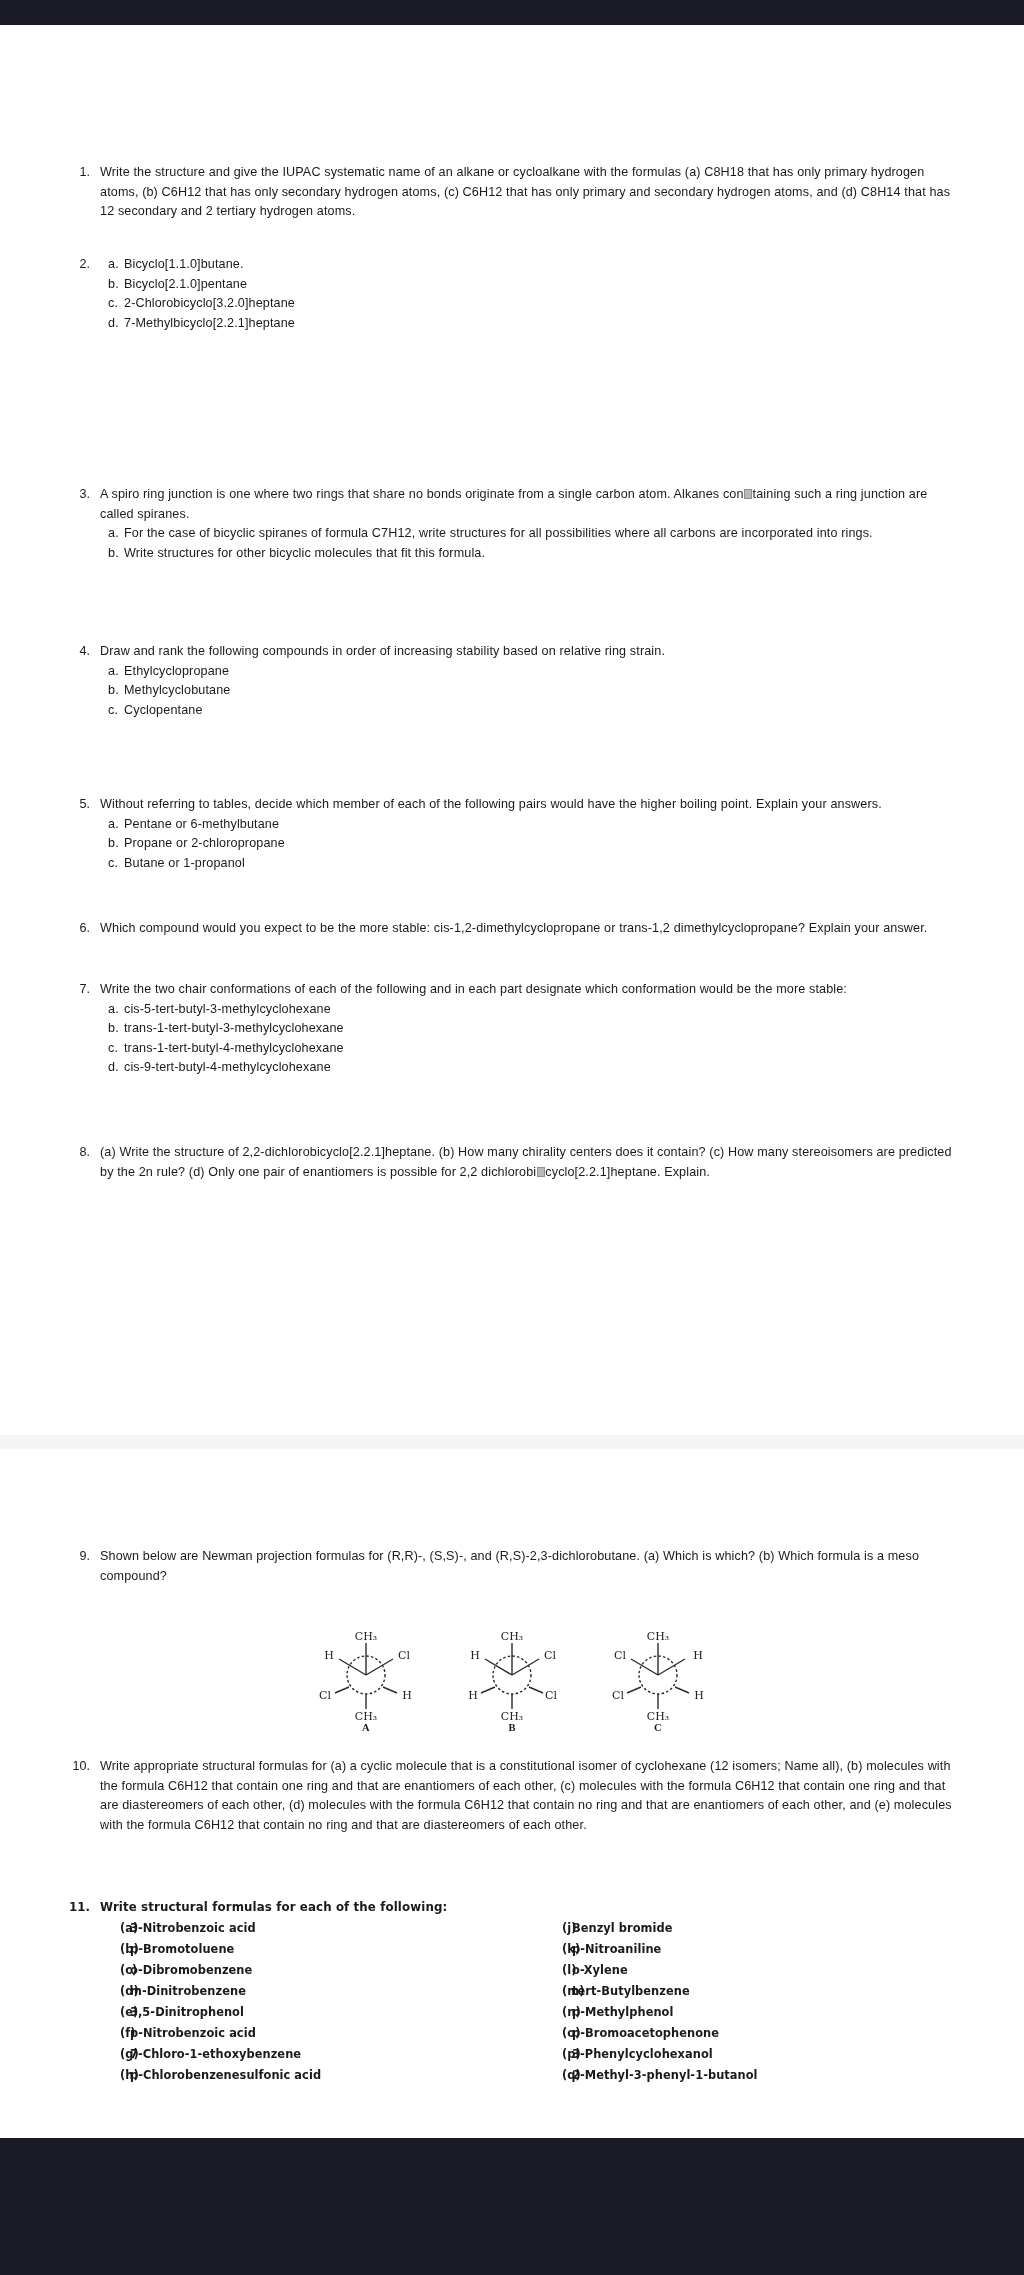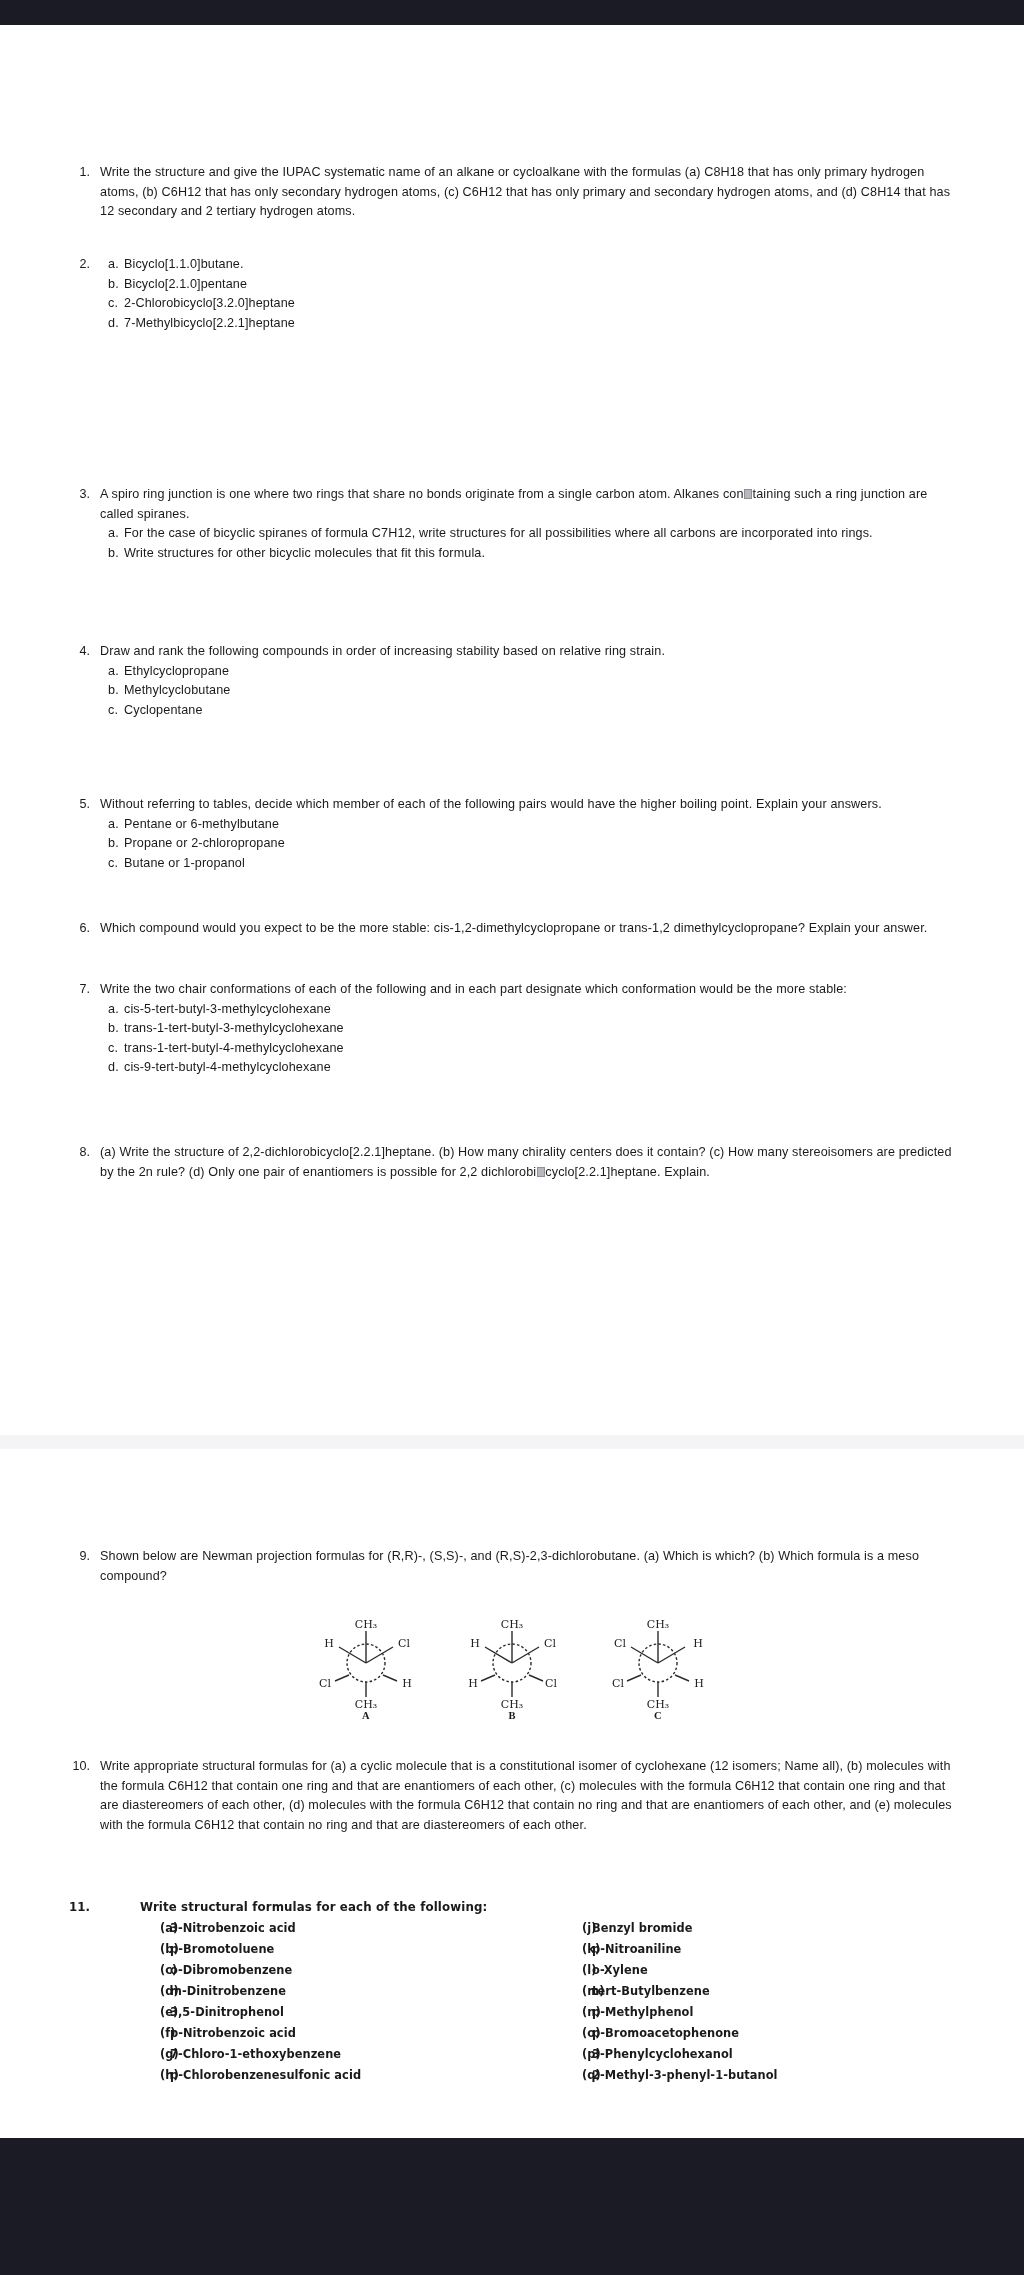--- a/index.html
+++ b/index.html
@@ -290,21 +290,21 @@
 
   <div class="page-divider"></div>
 
   <div class="page page-two">
 
     <div class="q blk" style="top:98px;">
       <div class="q-num">9.</div>
       <div class="q-body">Shown below are Newman projection formulas for (R,R)-, (S,S)-, and (R,S)-2,3-dichlorobutane. (a) Which is which? (b) Which formula is a meso compound?</div>
     </div>
 
-    <div class="newman-row" style="top:168px;">
+    <div class="newman-row" style="top:180px;">
 
       <div class="newman">
         <svg width="110" height="92" viewBox="0 0 110 92">
           <g stroke="#2a2a2a" stroke-width="1.4" fill="none">
 
             <line x1="55" y1="46" x2="55" y2="14"></line>
             <line x1="55" y1="46" x2="28" y2="30"></line>
             <line x1="55" y1="46" x2="82" y2="30"></line>
 
             <line x1="38" y1="58" x2="24" y2="64"></line>
@@ -370,21 +370,21 @@
         <div class="newman-label">C</div>
       </div>
 
     </div>
 
     <div class="q blk" style="top:308px;">
       <div class="q-num">10.</div>
       <div class="q-body">Write appropriate structural formulas for (a) a cyclic molecule that is a constitutional isomer of cyclohexane (12 isomers; Name all), (b) molecules with the formula C6H12 that contain one ring and that are enantiomers of each other, (c) molecules with the formula C6H12 that contain one ring and that are diastereomers of each other, (d) molecules with the formula C6H12 that contain no ring and that are enantiomers of each other, and (e) molecules with the formula C6H12 that contain no ring and that are diastereomers of each other.</div>
     </div>
 
-    <div class="q blk q11" style="top:448px;gap:40px;">
+    <div class="q blk q11" style="top:448px;">
       <div class="q-num">11.</div>
       <div class="q-body">
         <div>Write structural formulas for each of the following:</div>
         <div class="two-col">
           <div class="col col-left">
             <div class="sub-item">
               <span class="sub-letter">(a)</span>
               <span class="sub-text">3-Nitrobenzoic acid</span>
             </div>
             <div class="sub-item">

